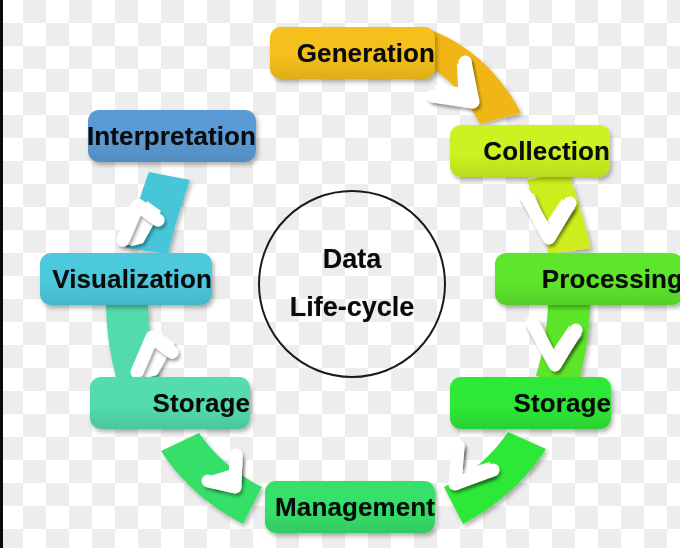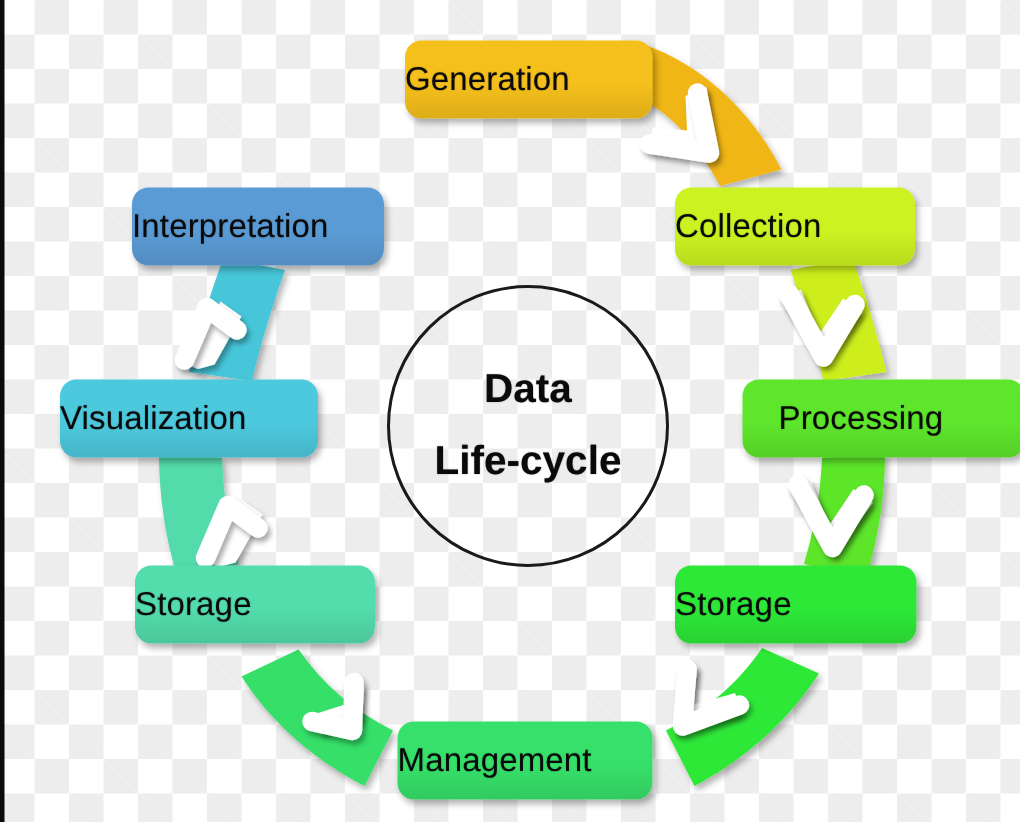--- a/index.html
+++ b/index.html
@@ -35,24 +35,24 @@
     width: 680px;
     height: 548px;
     z-index: 5;
   }
   .node {
     position: absolute;
     z-index: 20;
     border-radius: 11px;
     display: flex;
     align-items: center;
-    justify-content: flex-start;
+    justify-content: flex-end;
     color: #0a0a0a;
-    font-weight: normal;
-    font-size: 22px;
+    font-weight: bold;
+    font-size: 26px;
     letter-spacing: 0.1px;
     white-space: nowrap;
     box-shadow: 2px 3px 4px rgba(0,0,0,0.30);
     text-shadow: 0 0 1px rgba(0,0,0,0.35);
   }
   #center-circle {
     position: absolute;
     left: 258px;
     top: 190px;
     width: 184px;
@@ -163,17 +163,17 @@
   </div>
 
   <div class="node" id="n-analysis" style="left: 90px; top: 377px; width: 160px; height: 52px; background: linear-gradient(rgb(83, 220, 172) 0%, rgb(83, 220, 172) 55%, rgb(75, 198, 155) 100%); color: rgb(10, 10, 10);">
     <span>Storage</span>
   </div>
 
   <div class="node" id="n-visualization" style="left: 40px; top: 253px; width: 172px; height: 52px; background: linear-gradient(rgb(77, 201, 221) 0%, rgb(77, 201, 221) 55%, rgb(69, 181, 199) 100%); color: rgb(10, 10, 10);">
     <span>Visualization</span>
   </div>
 
-  <div class="node" id="n-interpretation" style="left: 88px; top: 125px; width: 168px; height: 52px; background: linear-gradient(rgb(91, 155, 213) 0%, rgb(91, 155, 213) 55%, rgb(82, 140, 192) 100%); color: rgb(10, 10, 10);">
+  <div class="node" id="n-interpretation" style="left: 88px; top: 110px; width: 168px; height: 52px; background: linear-gradient(rgb(91, 155, 213) 0%, rgb(91, 155, 213) 55%, rgb(82, 140, 192) 100%); color: rgb(10, 10, 10);">
     <span>Interpretation</span>
   </div>
 
 </div>
 
 </body></html>

